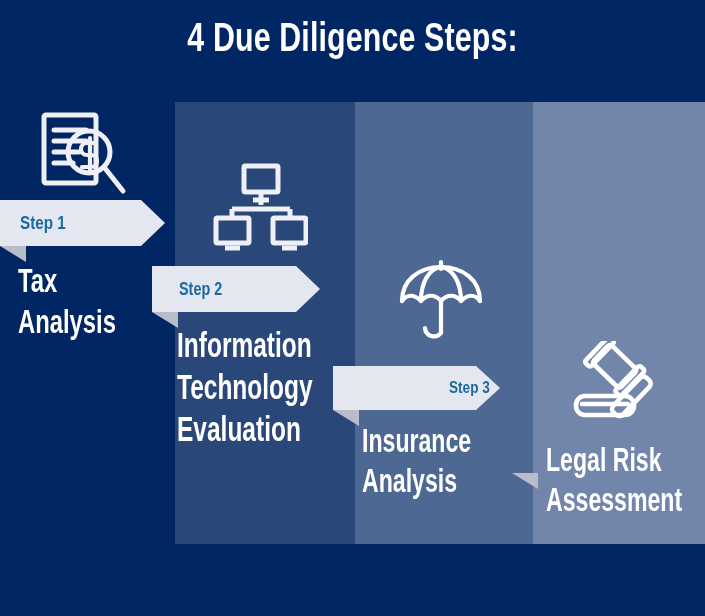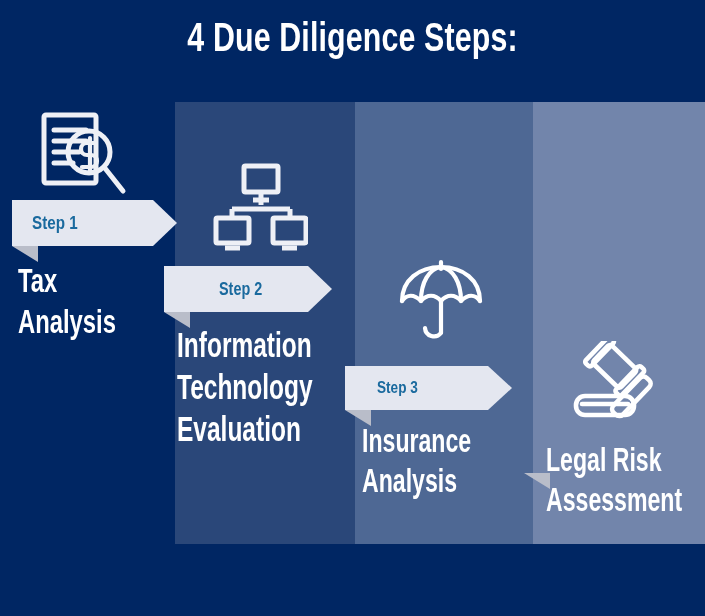--- a/index.html
+++ b/index.html
@@ -53,21 +53,20 @@
   }
 
   
   .step {
     position: absolute;
     z-index: 10;
   }
 
   .banner-wrap {
     position: relative;
-    margin-left: 12px;
   }
   .banner {
     position: relative;
     height: 46px;
     background: #e4e7f0;
     clip-path: polygon(0 0, calc(100% - 24px) 0, 100% 50%, calc(100% - 24px) 100%, 0 100%);
     display: flex;
     align-items: center;
     box-sizing: border-box;
   }
@@ -105,26 +104,26 @@
   }
   .step-title div { display: block; }
 
   
   #step-1 { left: 0px;   top: 200px; width: 240px; }
   #step-1 .banner { width: 165px; }
   #step-1 .banner-label { margin-left: 20px; }
   #step-1 .step-title { font-size: 34px; line-height: 41px; margin-left: 18px; margin-top: 14px; }
 
   #step-2 { left: 152px; top: 266px; width: 280px; }
-  #step-2 .banner { width: 168px; padding-left: 28px; }
+  #step-2 .banner { width: 168px; }
   #step-2 .banner-label { margin-left: 27px; font-size: 18px; }
   #step-2 .step-title { font-size: 35px; line-height: 42px; margin-left: 25px; margin-top: 12px; }
 
   #step-3 { left: 333px; top: 366px; width: 280px; }
-  #step-3 .banner { width: 167px; height: 44px; }
+  #step-3 .banner { width: 167px; height: 44px; justify-content: flex-end; }
   #step-3 .banner-label { margin-left: 32px; font-size: 17px; }
   #step-3 .fold { top: 44px; }
   #step-3 .step-title { font-size: 33px; line-height: 40px; margin-left: 29px; margin-top: 11px; }
 
   #step-4 { left: 512px; top: 429px; width: 280px; }
   #step-4 .banner { width: 168px; height: 44px; }
   #step-4 .banner-label { margin-left: 38px; font-size: 17px; }
   #step-4 .fold { top: 44px; }
   #step-4 .step-title { font-size: 33px; line-height: 40px; margin-left: 34px; margin-top: 11px; }
 

